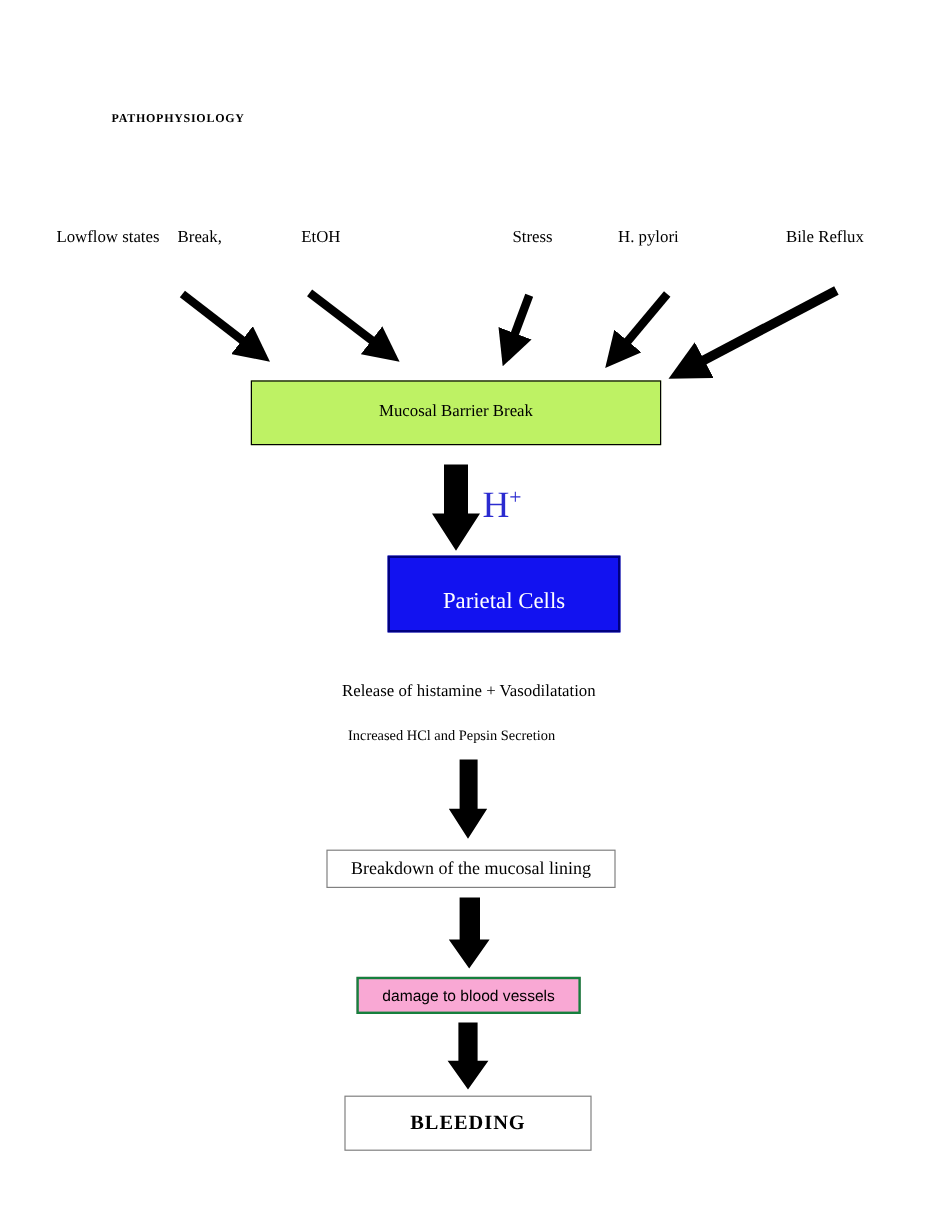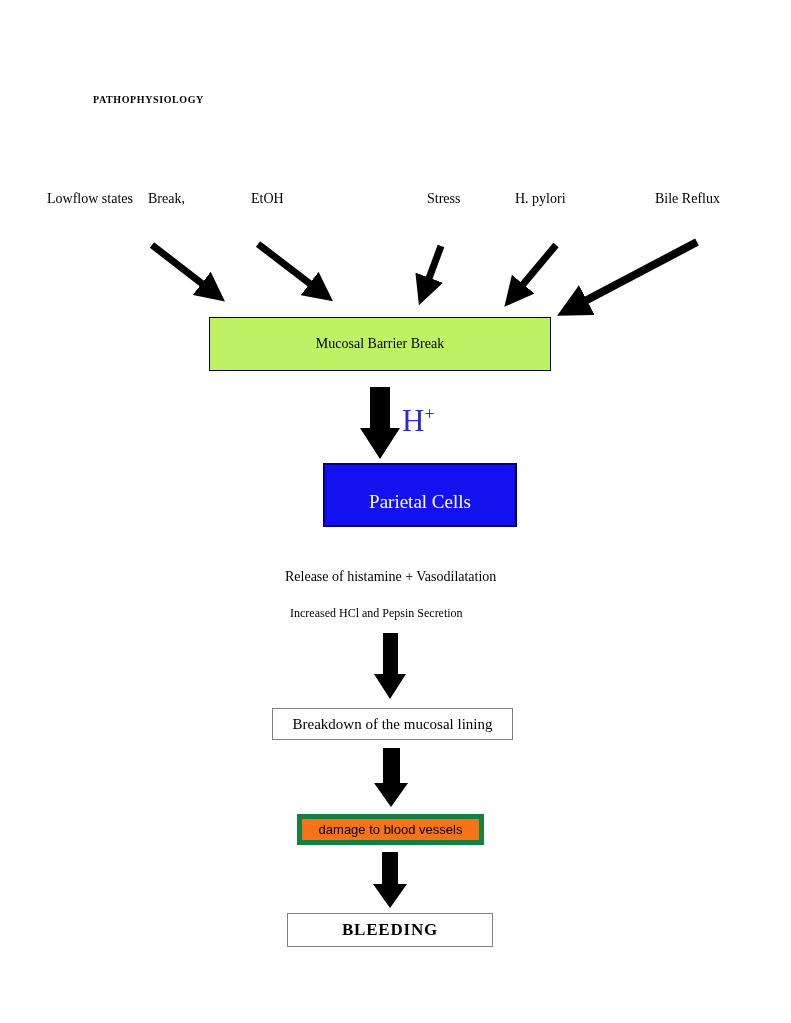--- a/index.html
+++ b/index.html
@@ -87,28 +87,28 @@
   .breakdown-box {
     left: 272px; top: 708px;
     width: 241px; height: 32px;
     background: #ffffff;
     border: 1px solid #808080;
     font-size: 15px;
   }
   .damage-box {
     left: 297px; top: 814px;
     width: 187px; height: 31px;
-    background: #f97316;
-    border: 5px solid #15803d;
+    background: #f9a8d4;
+    border: 2px solid #15803d;
     font-family: "Liberation Sans", sans-serif;
     font-size: 13px;
   }
   .bleeding-box {
     left: 287px; top: 913px;
-    width: 206px; height: 34px;
+    width: 206px; height: 46px;
     background: #ffffff;
     border: 1px solid #808080;
     font-size: 17px;
     font-weight: bold;
     letter-spacing: 0.8px;
     text-align: right;
   }
 </style>
 </head>
 <body>

